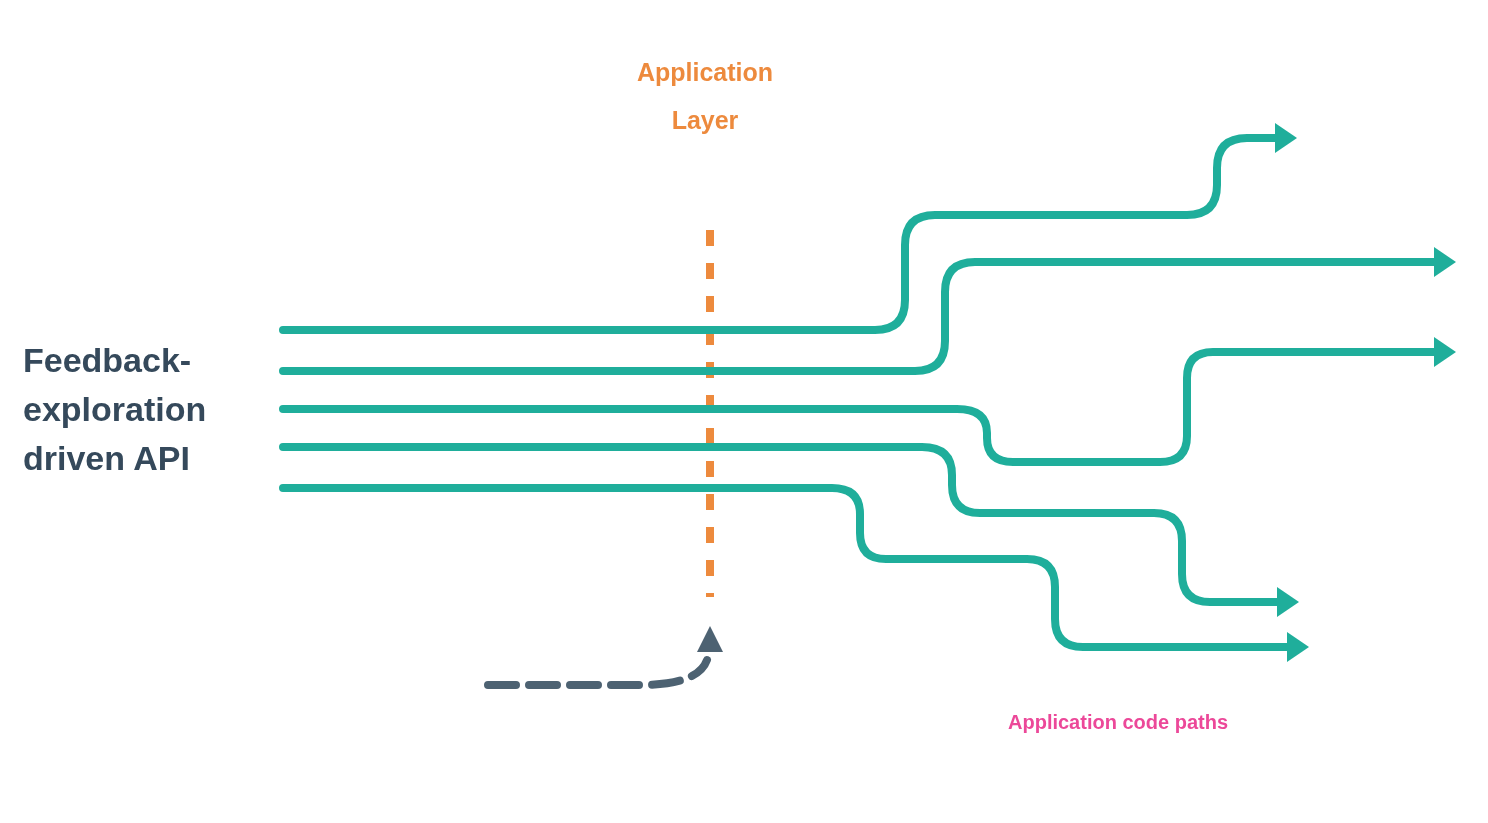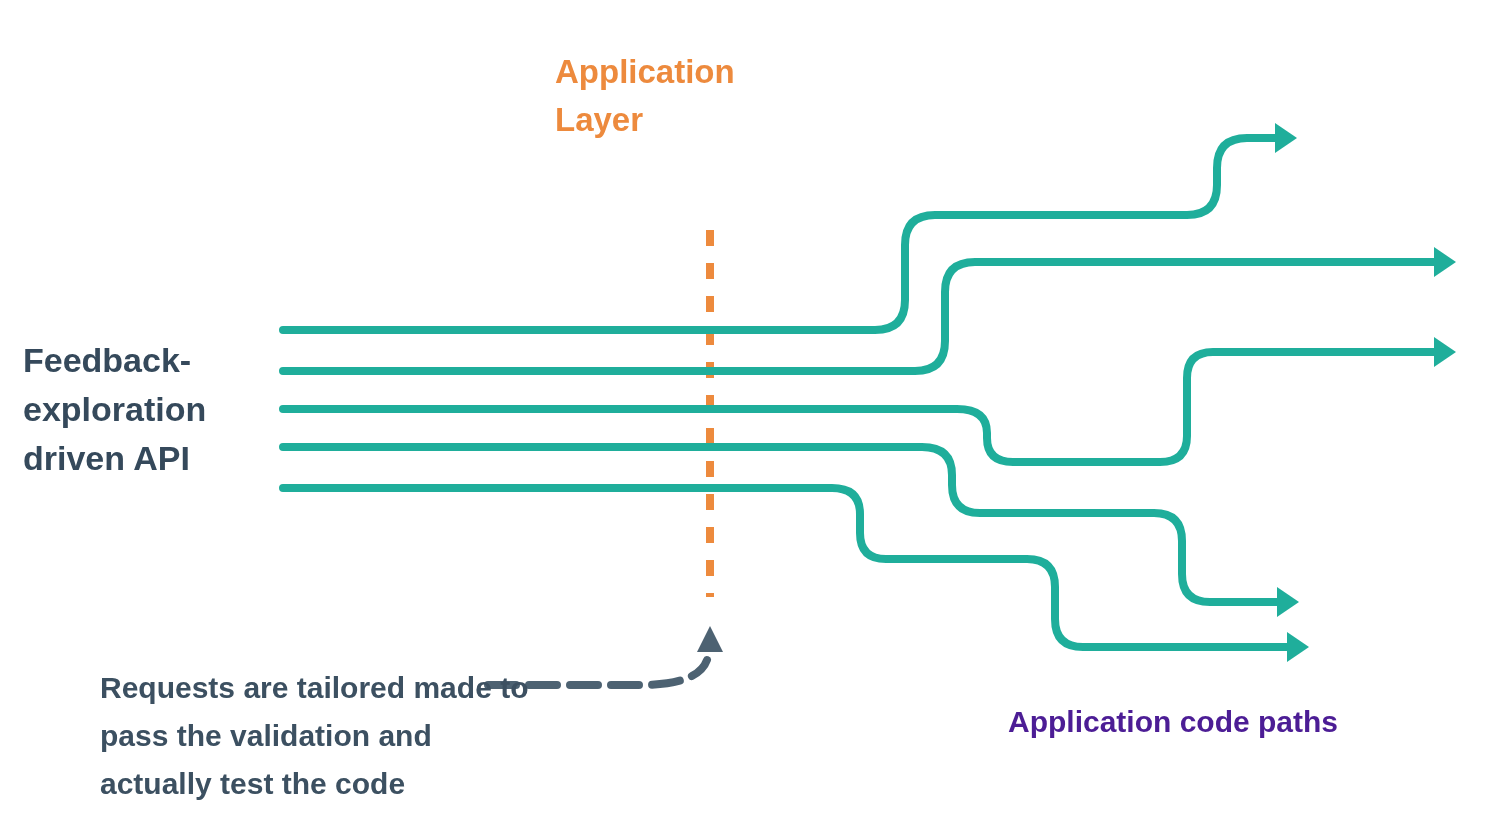--- a/index.html
+++ b/index.html
@@ -22,21 +22,22 @@
   }
   .label {
     position: absolute;
     font-weight: bold;
     white-space: nowrap;
   }
   .label-validation {
     left: 555px;
     top: 48px;
     width: 300px;
-    font-size: 33px;
+    text-align: center;
+    font-size: 25px;
     line-height: 48px;
     color: #ED8A3D;
   }
   .label-left {
     left: 23px;
     top: 322px;
     font-size: 34px;
     line-height: 49px;
     color: #35495B;
     margin-top: 14px;
@@ -44,23 +45,23 @@
   .label-annotation {
     left: 100px;
     top: 664px;
     font-size: 30px;
     line-height: 48px;
     color: #3C5061;
   }
   .label-codepaths {
     left: 1008px;
     top: 702px;
-    font-size: 30px;
+    font-size: 20px;
     line-height: 40px;
-    color: #4c1d95;
+    color: #ec4899;
   }
 </style>
 </head>
 <body>
 
 <div class="canvas">
 
   <svg id="flow-svg" class="flow-svg" width="1488" height="823" viewBox="0 0 1488 823">
       <line x1="710" y1="230" x2="710" y2="597" stroke="#ED8A3D" stroke-width="8" stroke-dasharray="16 17"></line>
       <path d="M 283 330 L 875 330 Q 905 330 905 300 L 905 245 Q 905 215 935 215 L 1187 215 Q 1217 215 1217 185 L 1217 168 Q 1217 138 1247 138 L 1275 138" fill="none" stroke="#1FAE9B" stroke-width="8" stroke-linecap="round" stroke-linejoin="round"></path>
@@ -81,21 +82,16 @@
     <div>Application</div>
     <div>Layer</div>
   </div>
 
   <div class="label label-left">
     <div>Feedback-</div>
     <div>exploration</div>
     <div>driven API</div>
   </div>
 
-  <div class="label label-annotation">
-    <div>Requests are tailored made to</div>
-    <div>pass the validation and</div>
-    <div>actually test the code</div>
-  </div>
 
   <div class="label label-codepaths">Application code paths</div>
 
 </div>
 
 </body></html>

